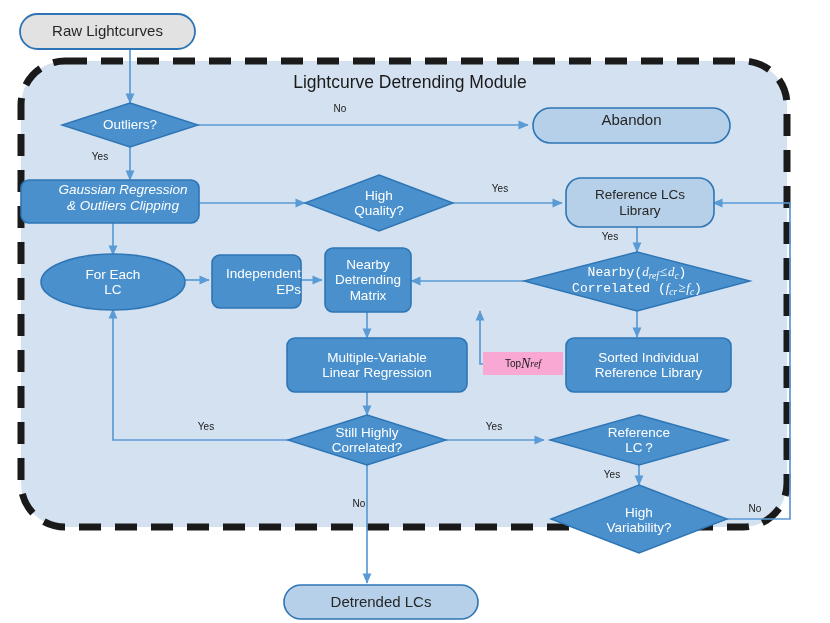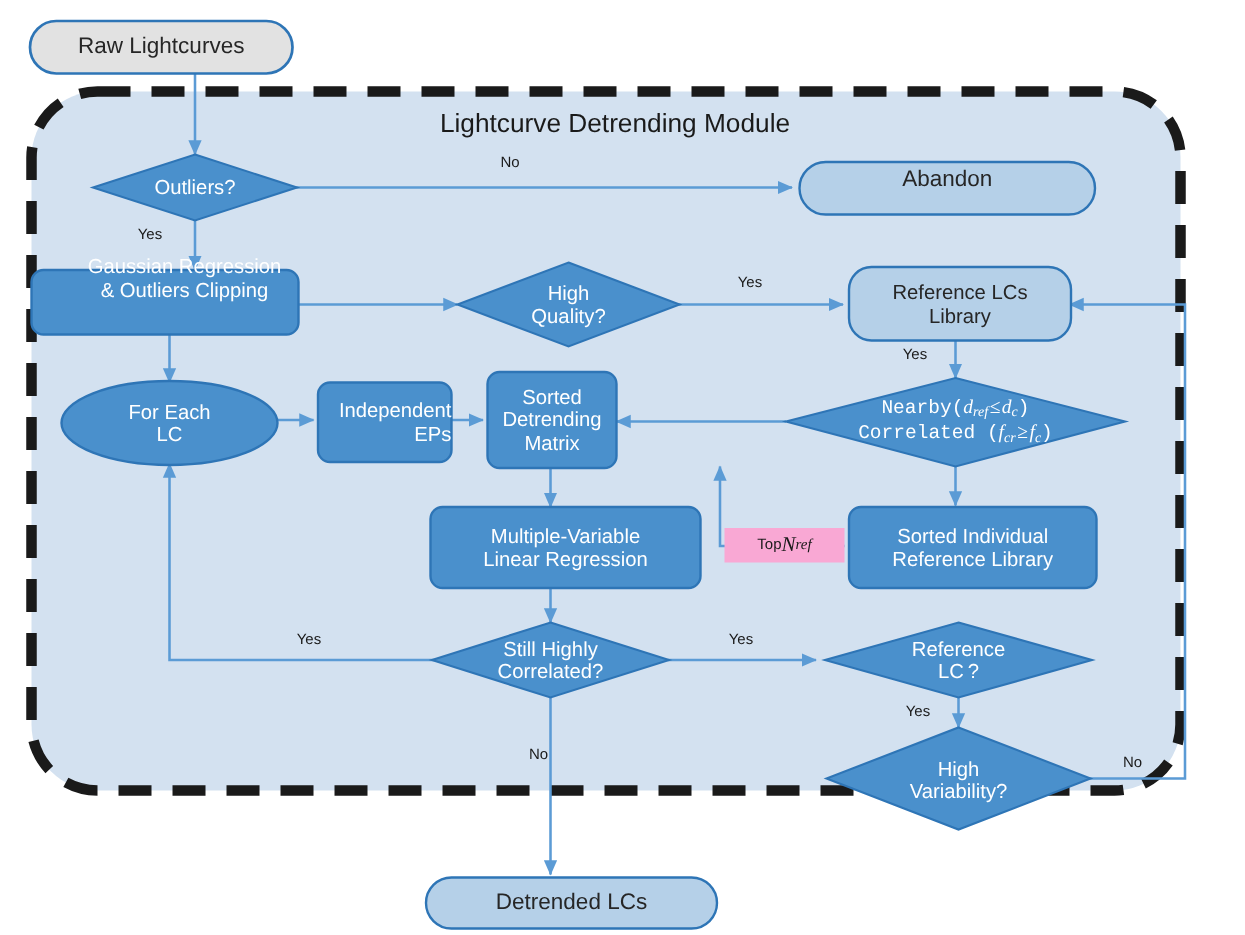--- a/index.html
+++ b/index.html
@@ -107,21 +107,21 @@
   </svg>
 
   <div class="lbl module-title" style="left:210px;top:70px;width:400px;height:26px;">Lightcurve Detrending Module</div>
 
   <div class="lbl node-text-dark" style="left:20px;top:14px;width:175px;height:35px;">Raw Lightcurves</div>
 
   <div class="lbl node-text" style="left:70px;top:113px;width:120px;height:24px;">Outliers?</div>
 
   <div class="lbl node-text-dark" style="left:533px;top:108px;width:197px;height:25px;">Abandon</div>
 
-  <div class="lbl" style="left:21px;top:164px;width:204px;height:43px;flex-direction:column;">
+  <div class="lbl" style="left:21px;top:176px;width:204px;height:43px;flex-direction:column;font-style:italic;">
     <span class="node-text">Gaussian Regression</span>
     <span class="node-text">&amp; Outliers Clipping</span>
   </div>
 
   <div class="lbl" style="left:329px;top:180px;width:100px;height:46px;flex-direction:column;">
     <span class="node-text">High</span>
     <span class="node-text">Quality?</span>
   </div>
 
   <div class="lbl" style="left:566px;top:178px;width:148px;height:49px;flex-direction:column;">
@@ -133,21 +133,21 @@
     <span class="node-text">For Each</span>
     <span class="node-text">LC</span>
   </div>
 
   <div class="lbl" style="left:212px;top:255px;width:89px;height:53px;flex-direction:column;align-items:flex-end;">
     <span class="node-text">Independent</span>
     <span class="node-text">EPs</span>
   </div>
 
   <div class="lbl" style="left:322px;top:248px;width:92px;height:64px;flex-direction:column;">
-    <span class="node-text">Sorted</span>
+    <span class="node-text">Nearby</span>
     <span class="node-text">Detrending</span>
     <span class="node-text">Matrix</span>
   </div>
 
   <div class="lbl" style="left:537px;top:258px;width:200px;height:46px;flex-direction:column;">
     <span class="node-text" style="font-size:13px;">
       <span class="mathrm">Nearby(</span><span class="mathit">d</span><span class="sub">ref</span><span class="op">≤</span><span class="mathit">d</span><span class="sub">c</span><span class="mathrm">)</span>
     </span>
     <span class="node-text" style="font-size:13px;">
       <span class="mathrm">Correlated (</span><span class="mathit">f</span><span class="sub">cr</span><span class="op">≥</span><span class="mathit">f</span><span class="sub">c</span><span class="mathrm">)</span>

